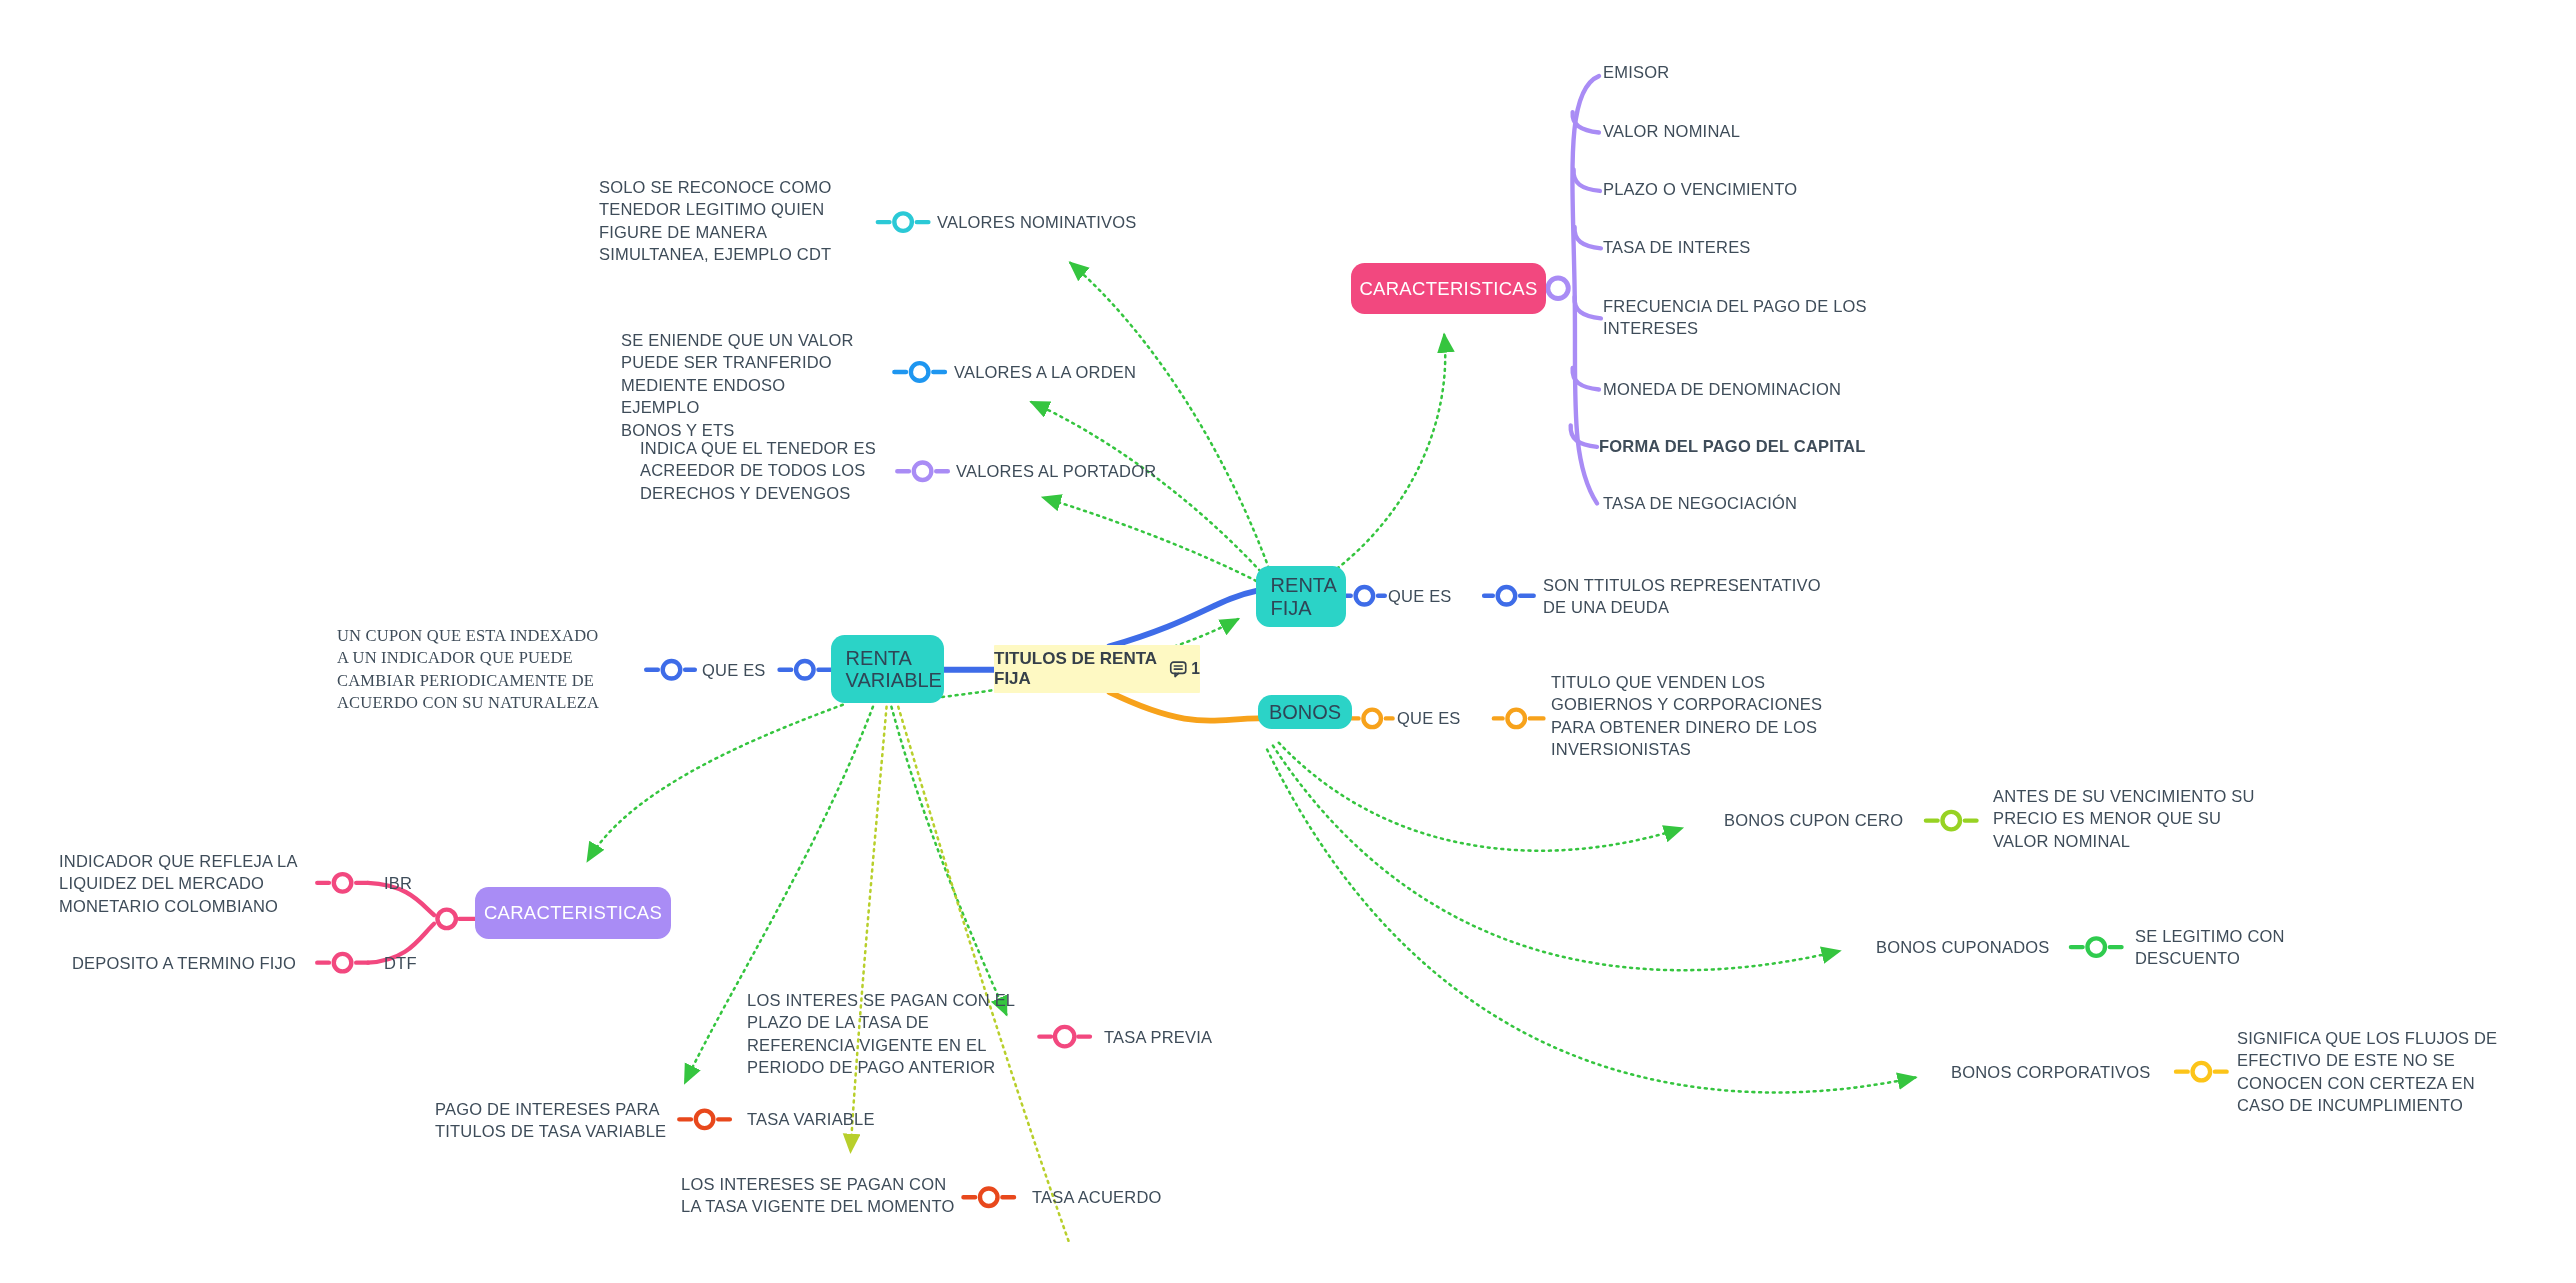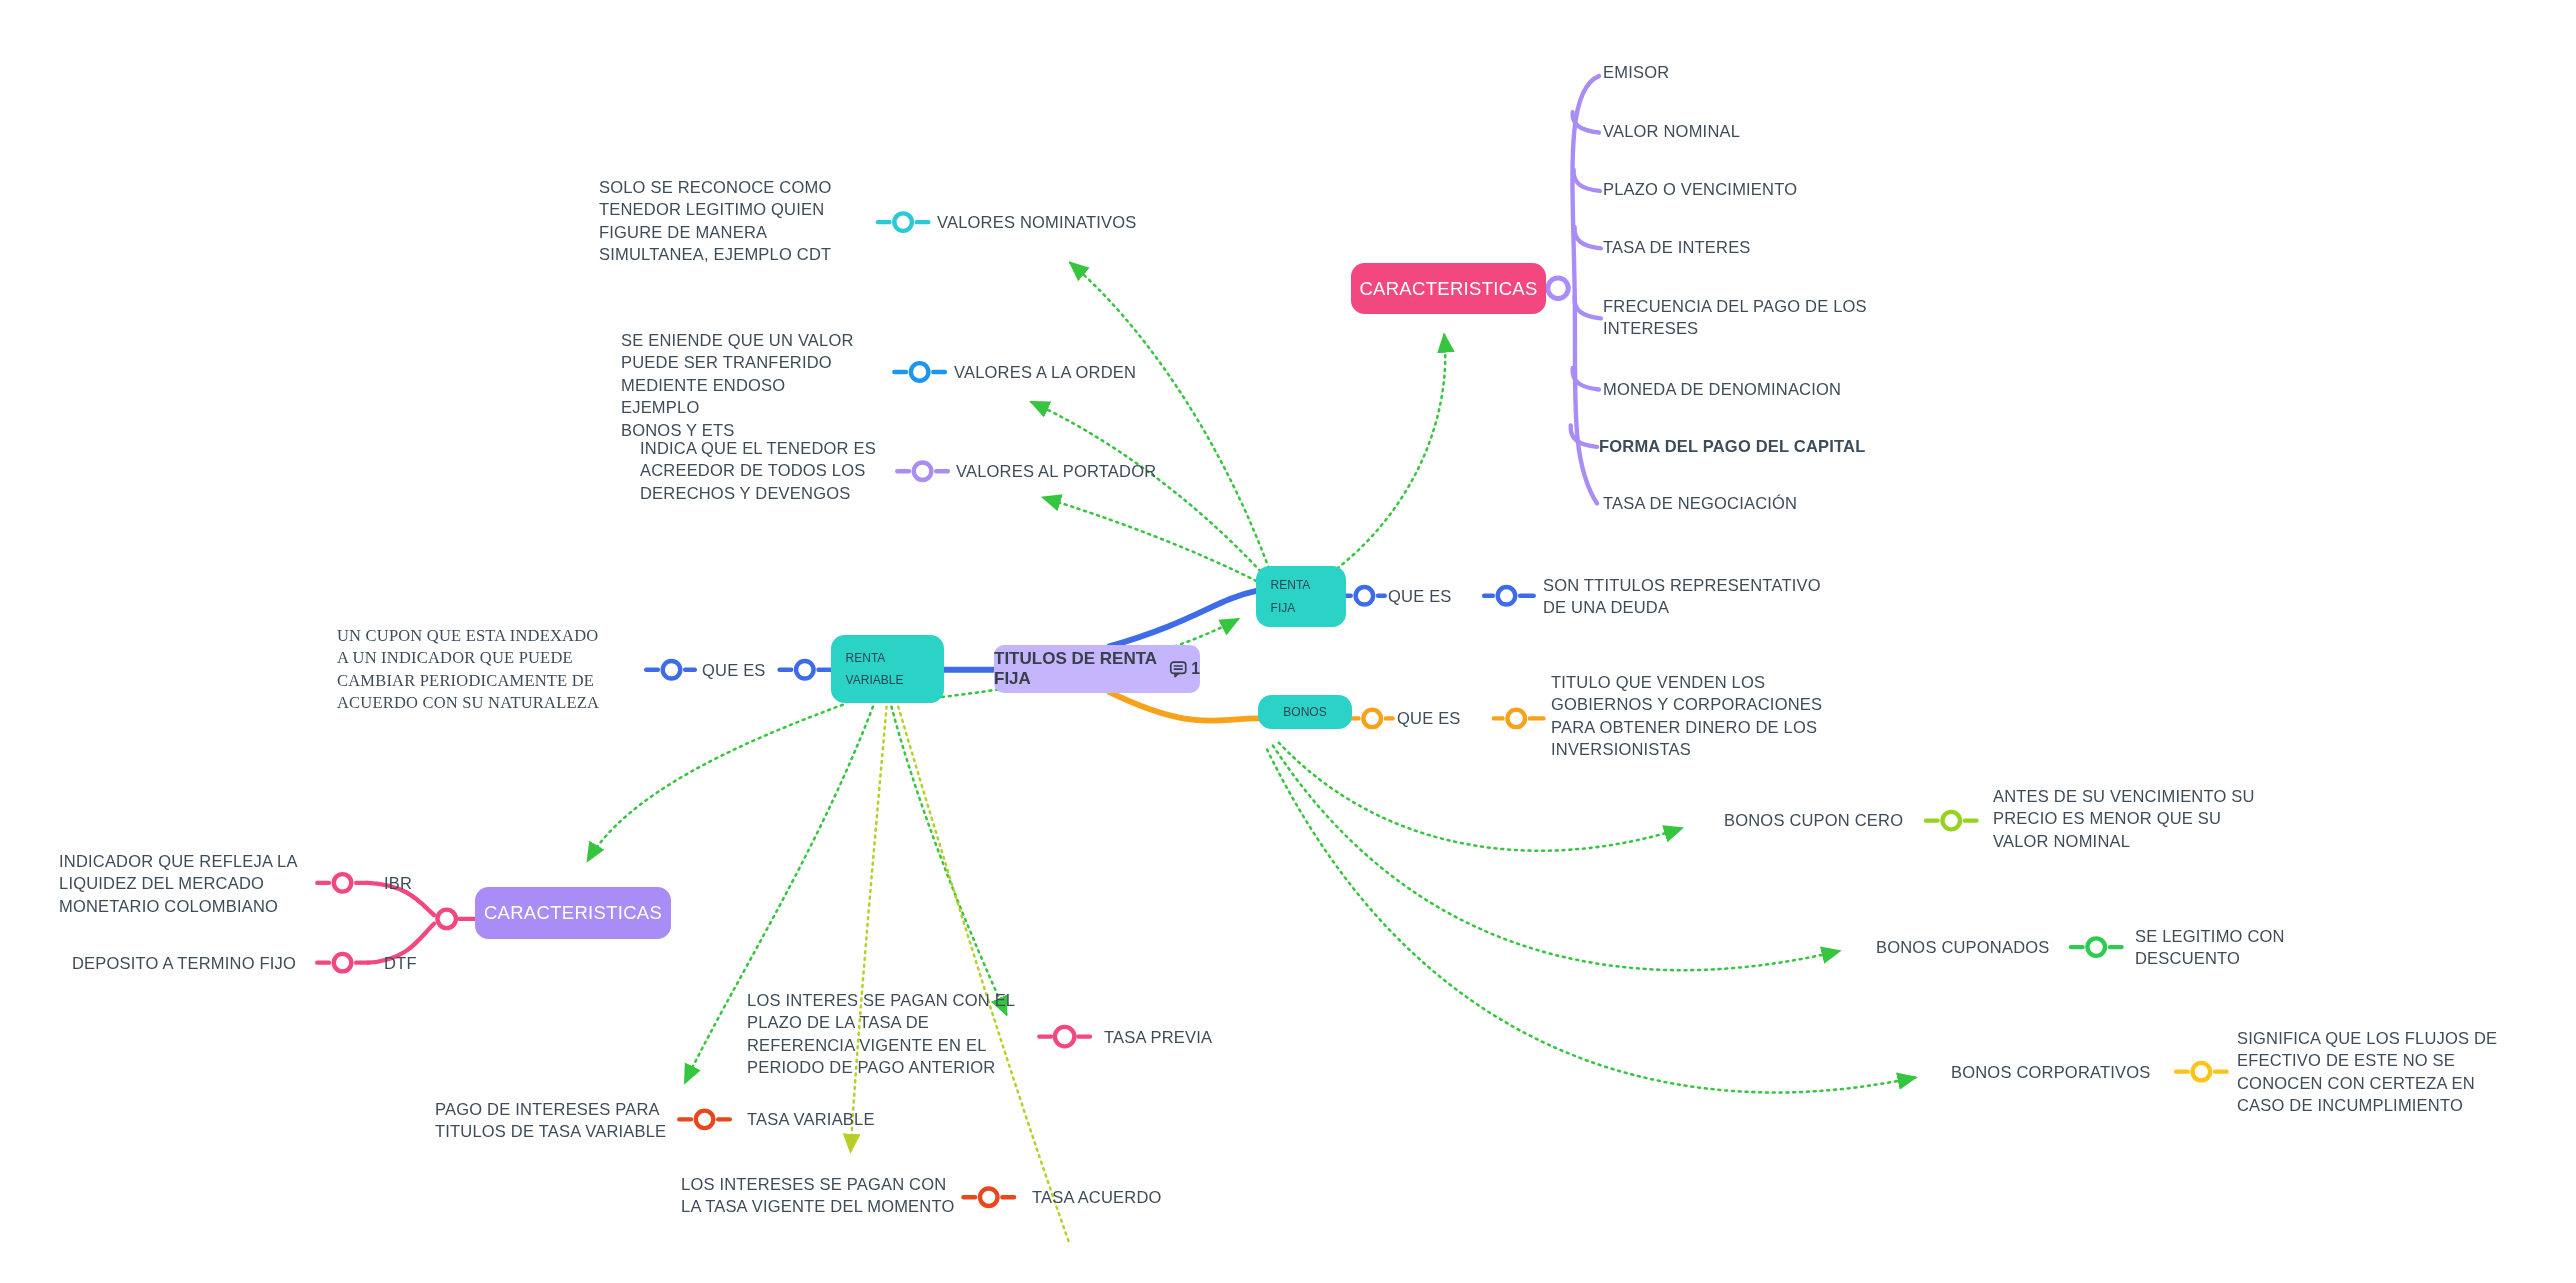--- a/index.html
+++ b/index.html
@@ -2,25 +2,25 @@
 <html><head>
 <meta charset="utf-8">
 <style>
   html,body{margin:0;padding:0;background:#fff;}
   #canvas{position:relative;width:2576px;height:1284px;background:#ffffff;overflow:hidden;
           font-family:"Liberation Sans", sans-serif;}
   #wires{position:absolute;left:0;top:0;width:2576px;height:1284px;}
   .lbl{position:absolute;font-size:16.5px;line-height:22.4px;color:#3E4C59;white-space:pre-line;letter-spacing:0.2px;}
   .nbox{position:absolute;display:flex;align-items:center;justify-content:center;
         border-radius:13.6px;white-space:pre-line;box-sizing:border-box;}
-  .teal{background:#2BD3C7;color:#2F4556;font-size:12px;line-height:22.4px;}
+  .teal{background:#2BD3C7;color:#2F4556;font-size:20px;line-height:22.4px;}
   .teal.left{justify-content:flex-start;padding-left:14.6px;}
   .pill-pink{background:#F2487F;color:#ffffff;font-size:18.5px;letter-spacing:0.3px;}
   .pill-purple{background:#A98CF5;color:#ffffff;font-size:18.5px;letter-spacing:0.3px;}
-  .root-node{background:#c4b5fd;color:#36404A;font-weight:bold;font-size:17px;border-radius:10px;gap:8.8px;}
+  .root-node{background:#fef9c3;color:#36404A;font-weight:bold;font-size:17px;border-radius:1px;gap:8.8px;}
   .cnt{font-weight:bold;font-size:15.6px;display:flex;align-items:center;gap:3.9px;}
 </style>
 </head>
 <body>
 
 <div id="canvas">
 
   <svg id="wires" viewBox="0 0 2647 1319" xmlns="http://www.w3.org/2000/svg">
     <defs>
       <marker id="ah-green" markerWidth="10" markerHeight="10" refX="7" refY="3.5" orient="auto">

